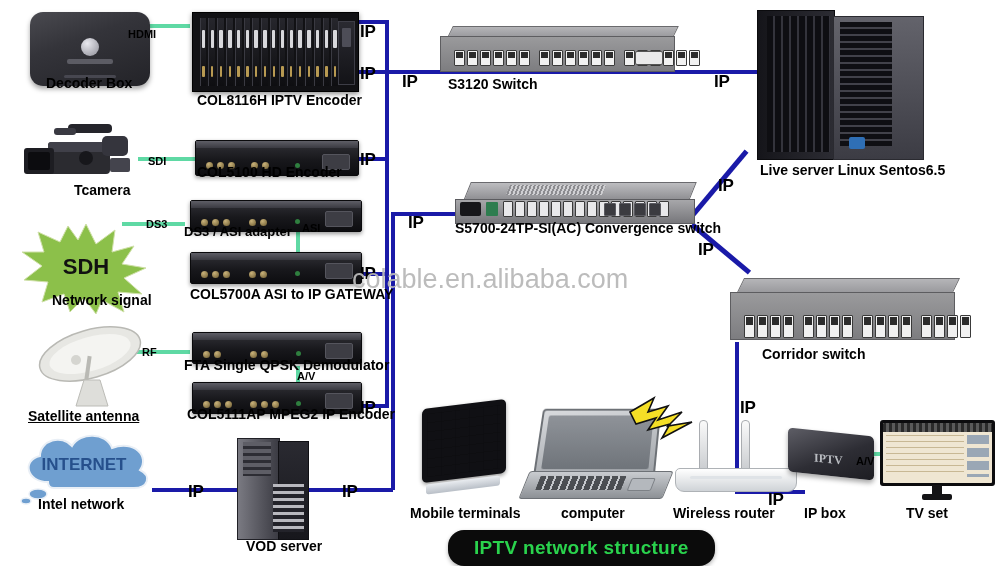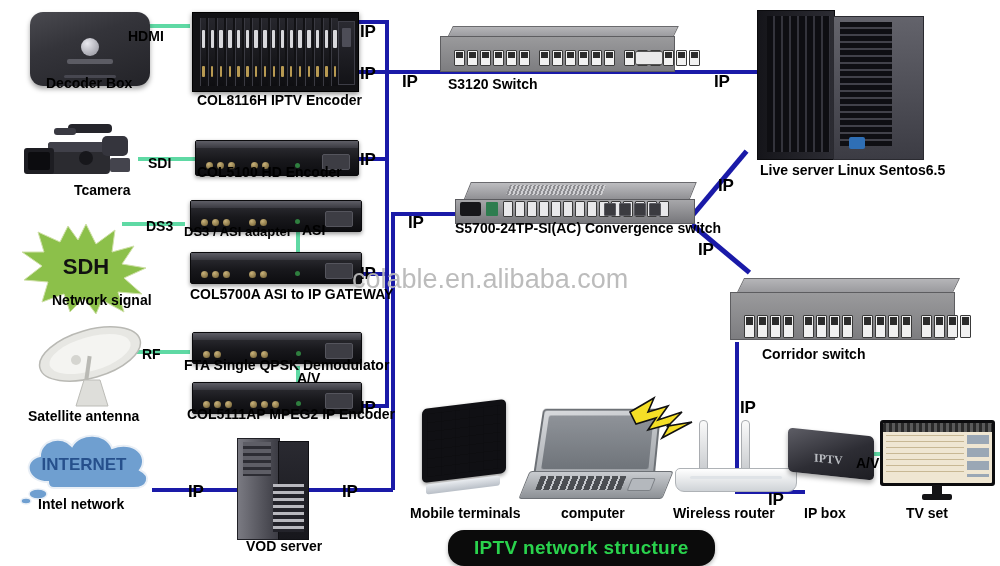--- a/index.html
+++ b/index.html
@@ -13,21 +13,21 @@
   .wire.h{height:4px;}
   .wire.v{width:4px;}
   .wire-d{position:absolute;height:5px;background:#1a1aa8;transform-origin:0 50%;z-index:2;}
   .green{position:absolute;height:4px;background:#5fd9a4;z-index:2;}
   .green.v{width:4px;height:auto;}
 
   
   .lbl{position:absolute;z-index:6;color:#000;white-space:nowrap;
        font-family:"Liberation Sans",sans-serif;}
   .ip{font-size:17px;font-weight:bold;letter-spacing:-0.3px;}
-  .sig{font-size:14px;font-weight:bold;}
+  .sig{font-size:11px;font-weight:bold;}
   .dev{font-size:14px;font-weight:bold;}
   .dev-sm{font-size:13px;font-weight:bold;}
 
   
   .node{position:absolute;z-index:4;text-decoration:underline;}
 
   
   .decoder{width:120px;height:74px;border-radius:13px;
       background:linear-gradient(160deg,#4a4a50 0%,#34343a 38%,#232328 100%);
       box-shadow:0 3px 5px rgba(0,0,0,.35);position:relative;}
@@ -379,21 +379,21 @@
 
   <div class="node" style="left:34px;top:326px;">
     <svg width="120" height="82" viewBox="0 0 120 82">
       <ellipse cx="56" cy="28" rx="52" ry="24" fill="#e7e7e3" stroke="#b9b9b4" stroke-width="1.5" transform="rotate(-16 56 28)"></ellipse>
       <ellipse cx="56" cy="28" rx="42" ry="17" fill="#f4f4f1" transform="rotate(-16 56 28)"></ellipse>
       <rect x="52" y="30" width="4" height="26" fill="#b9b9b4" transform="rotate(8 54 42)"></rect>
       <circle cx="42" cy="34" r="5" fill="#d5d5d0"></circle>
       <polygon points="50,54 66,54 74,80 42,80" fill="#dededa" stroke="#bcbcb7"></polygon>
     </svg>
   </div>
-  <div class="lbl dev" style="left:28px;top:408px;">Satellite antenna</div>
+  <div class="lbl dev" style="left:28px;top:408px;text-decoration:underline;">Satellite antenna</div>
   <div class="lbl sig" style="left:142px;top:346px;">RF</div>
 
   <div class="node" style="left:192px;top:332px;">
     <div class="rack" style="width:168px;height:30px;">
       <div class="top"></div>
       <div class="ports">
           <i></i>
           <i></i>
         </div>
       <div class="ports2">

